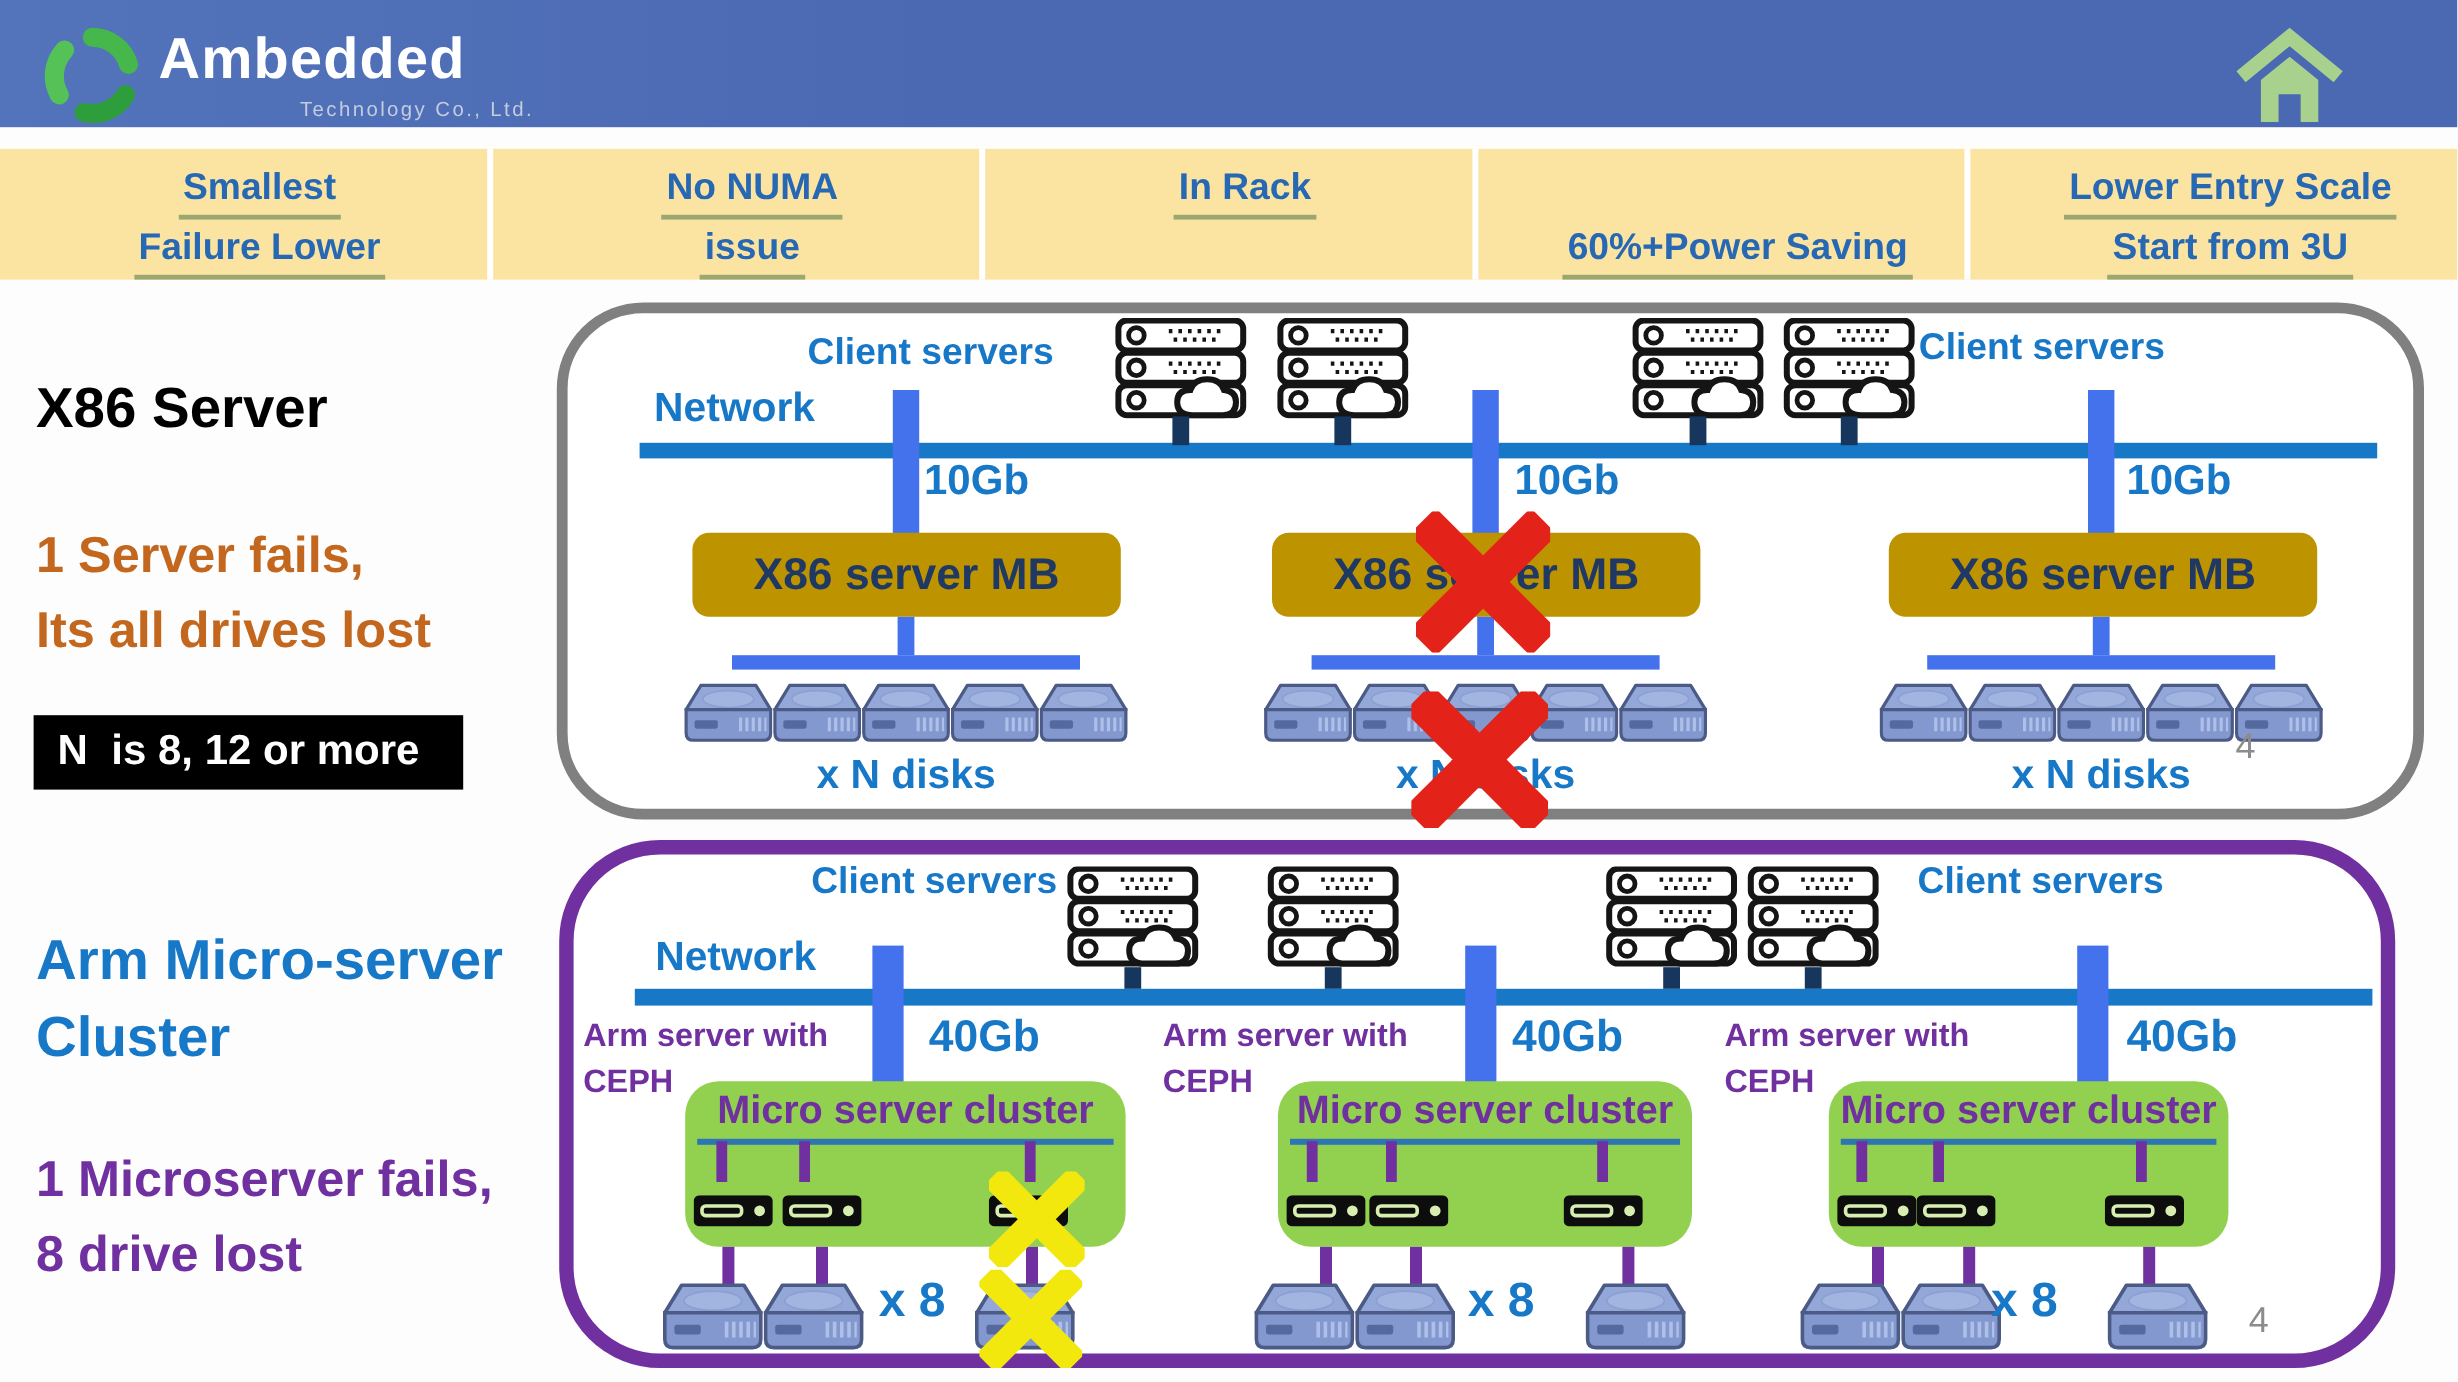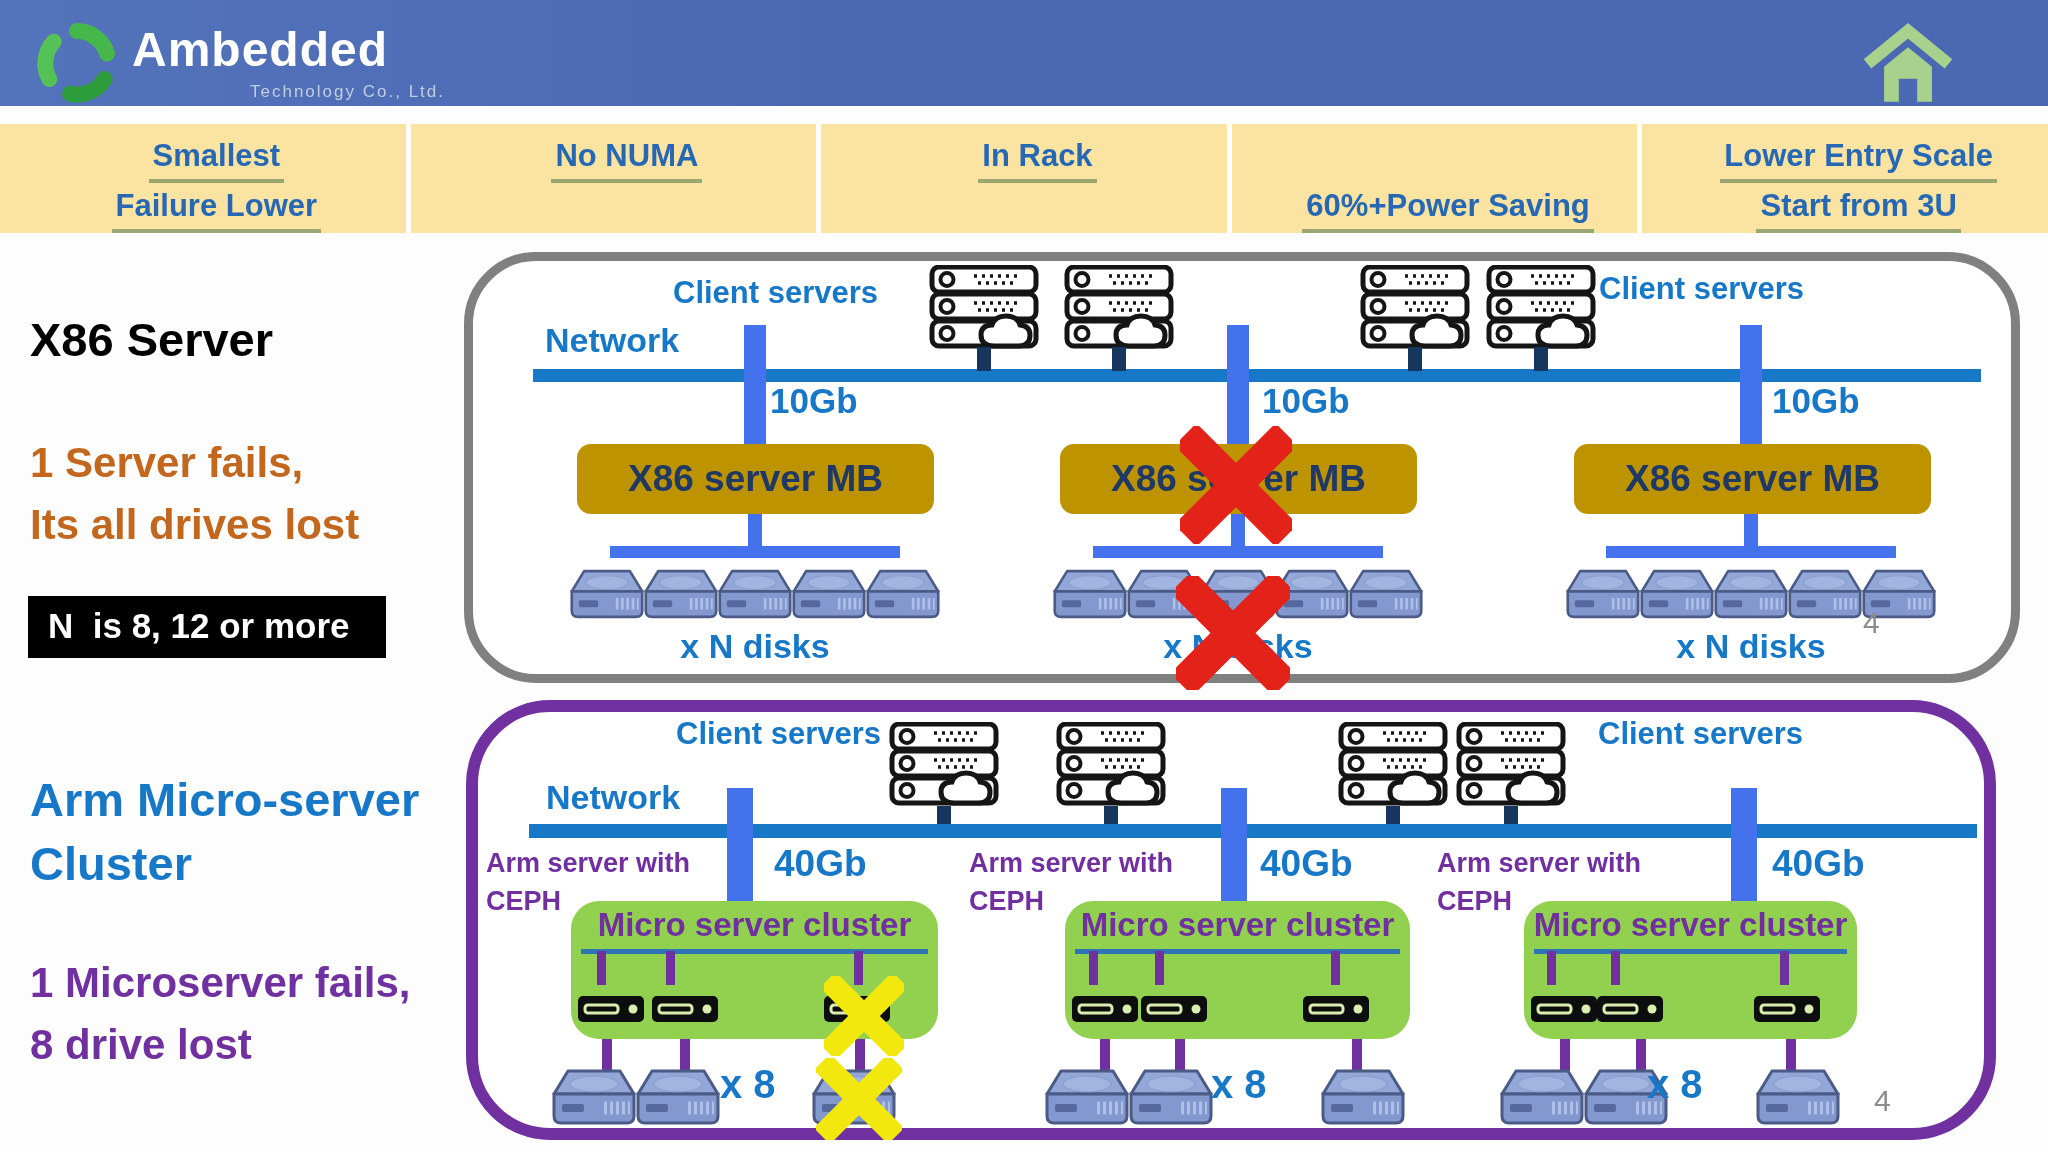--- a/index.html
+++ b/index.html
@@ -102,21 +102,21 @@
   .micro{position:absolute;top:95px;width:66px;height:26px;}
   .micro.t1{left:2%;} .micro.t2{left:22%;} .micro.t3{left:69%;}
   .conn{position:absolute;top:327px;width:10px;height:32px;background:#7030a0;}
   .conn.a1{left:124px;} .conn.a2{left:202px;} .conn.a3{left:377px;}
   .conn.b1{left:622px;} .conn.b2{left:697px;} .conn.b3{left:874px;}
   .conn.d1{left:1082px;} .conn.d2{left:1158px;} .conn.d3{left:1308px;}
   .bdisk{position:absolute;top:356px;width:84px;height:58px;}
   .bdisk.a1{left:74px;} .bdisk.a2{left:158px;} .bdisk.a3{left:334px;}
   .bdisk.b1{left:567px;} .bdisk.b2{left:651px;} .bdisk.b3{left:843px;}
   .bdisk.d1{left:1022px;} .bdisk.d2{left:1106px;} .bdisk.d3{left:1278px;}
-  .x8{position:absolute;top:350px;width:80px;text-align:left;font-size:40px;font-weight:bold;color:#1878c8;}
+  .x8{position:absolute;top:350px;width:80px;text-align:center;font-size:40px;font-weight:bold;color:#1878c8;}
   .x8.c1{left:242px;} .x8.c2{left:733px;} .x8.c3{left:1169px;}
   .yellowx{position:absolute;color:#f2e80e;}
   .yellowx.x1{left:346px;top:264px;width:80px;height:80px;}
   .yellowx.x2{left:338px;top:346px;width:86px;height:82px;}
   .bbox .pagenum{left:1396px;top:372px;}
 </style>
 </head>
 <body>
 
 <svg width="0" height="0" style="position:absolute" aria-hidden="true">
@@ -179,20 +179,21 @@
       </svg>
   </header>
 
   <div class="strip">
     <div class="cell">
       <span class="l1"><b>Smallest</b></span>
       <span class="l2"><b>Failure Lower</b></span>
     </div>
     <div class="cell">
       <span class="l1"><b>No NUMA</b></span>
+      <span class="l2"><b>issue</b></span>
     </div>
     <div class="cell">
       <span class="l2"><b>In Rack</b></span>
     </div>
     <div class="cell">
       <span class="l1"><b></b></span>
       <span class="l2"><b>60%+Power Saving</b></span>
     </div>
     <div class="cell">
       <span class="l1"><b>Lower Entry Scale</b></span>

